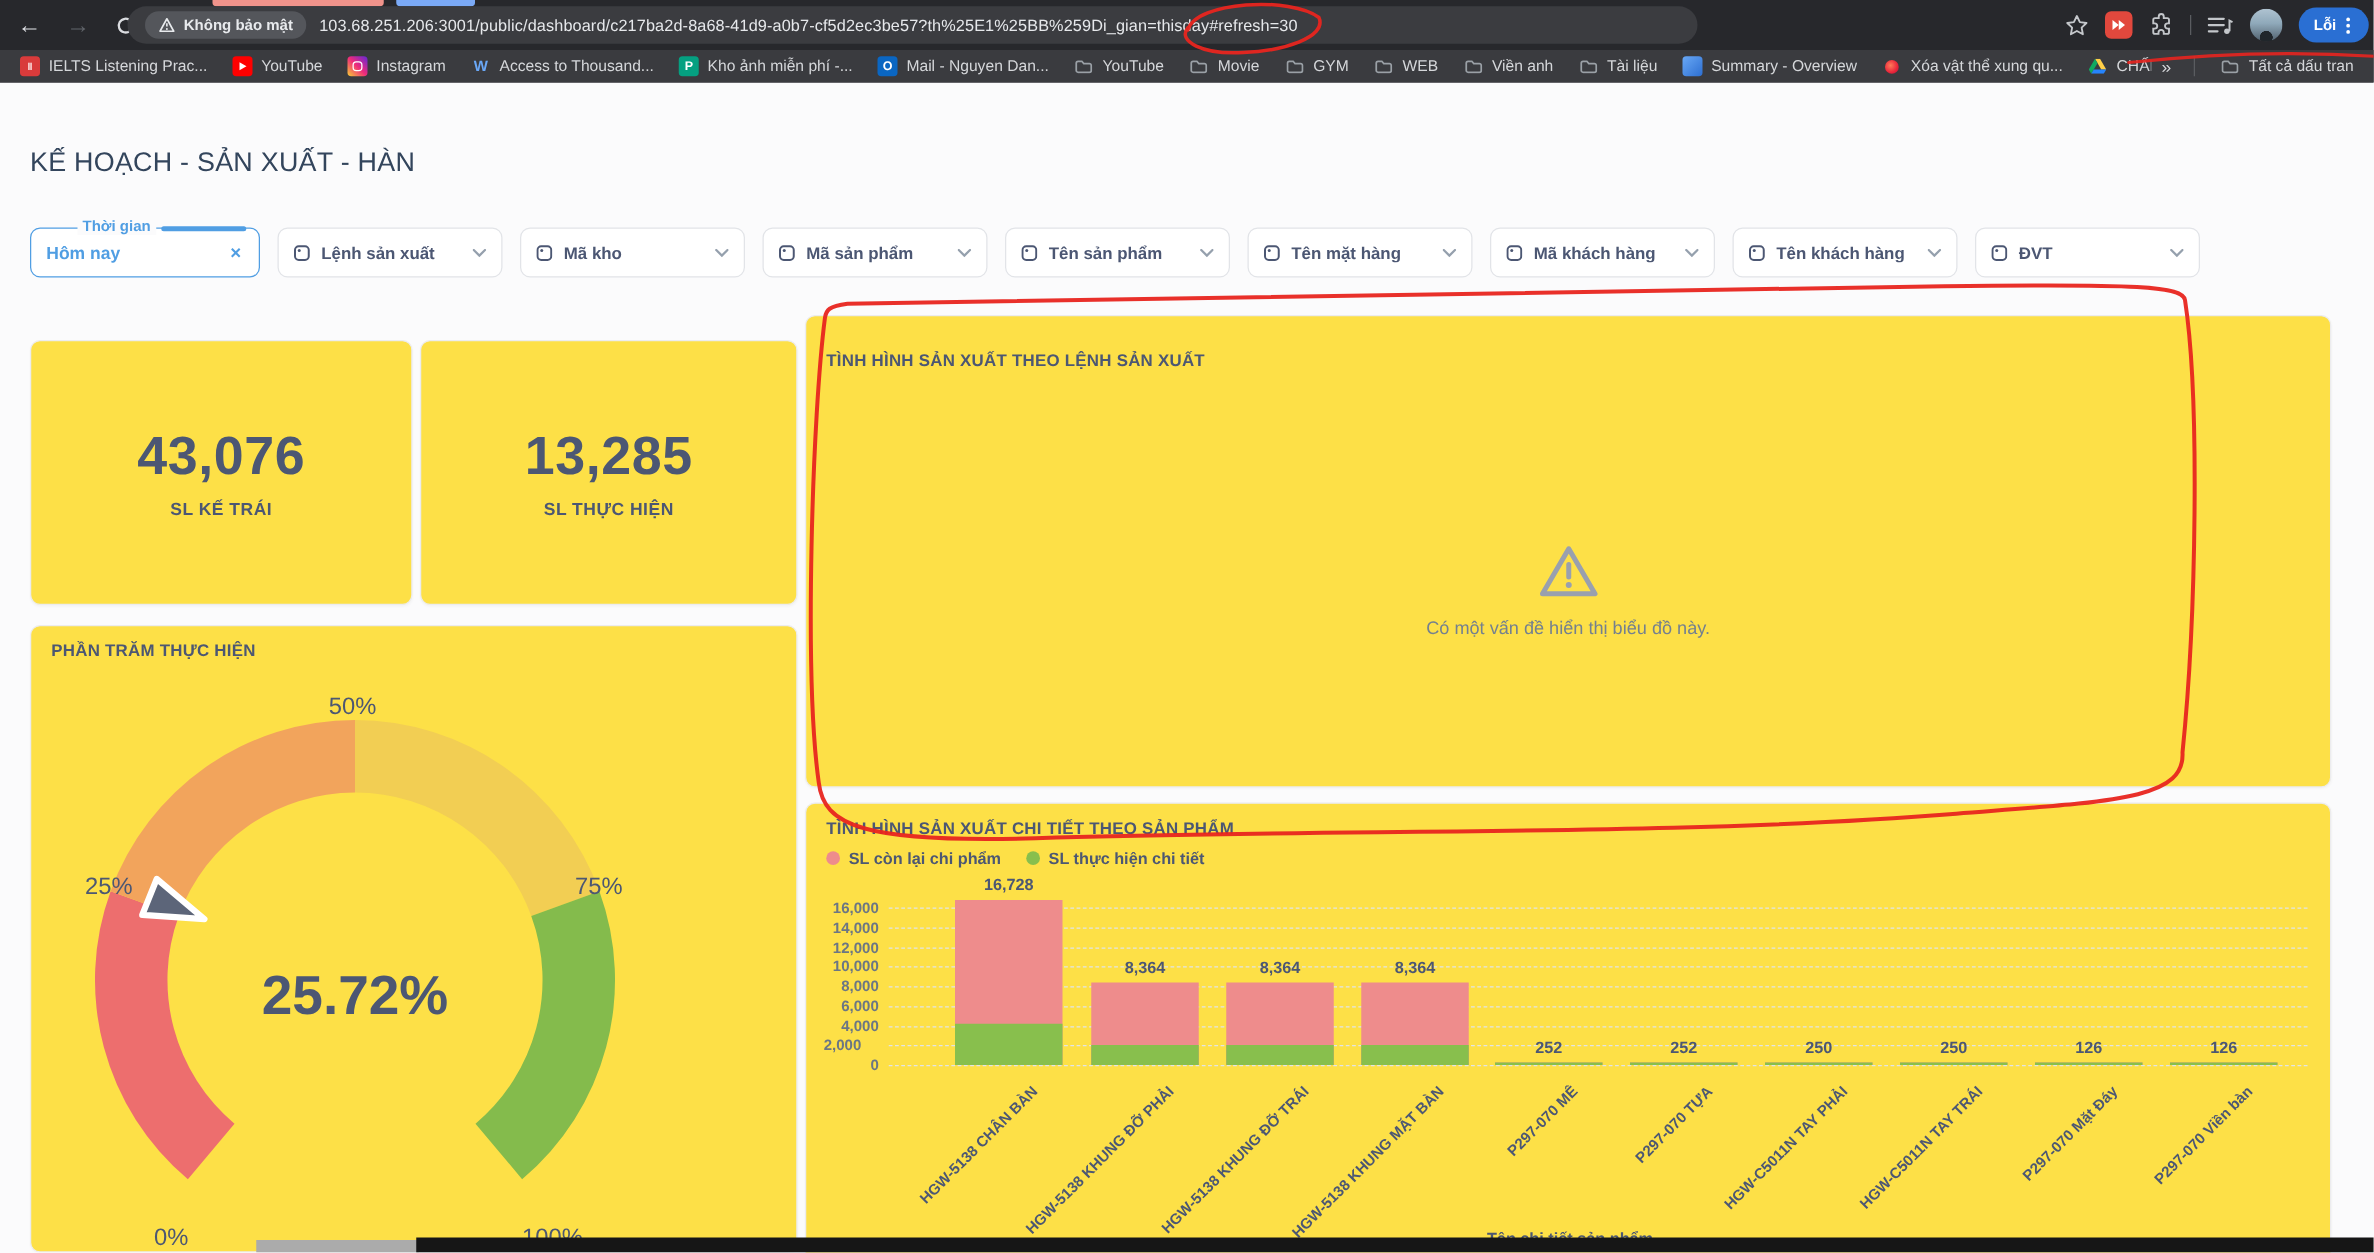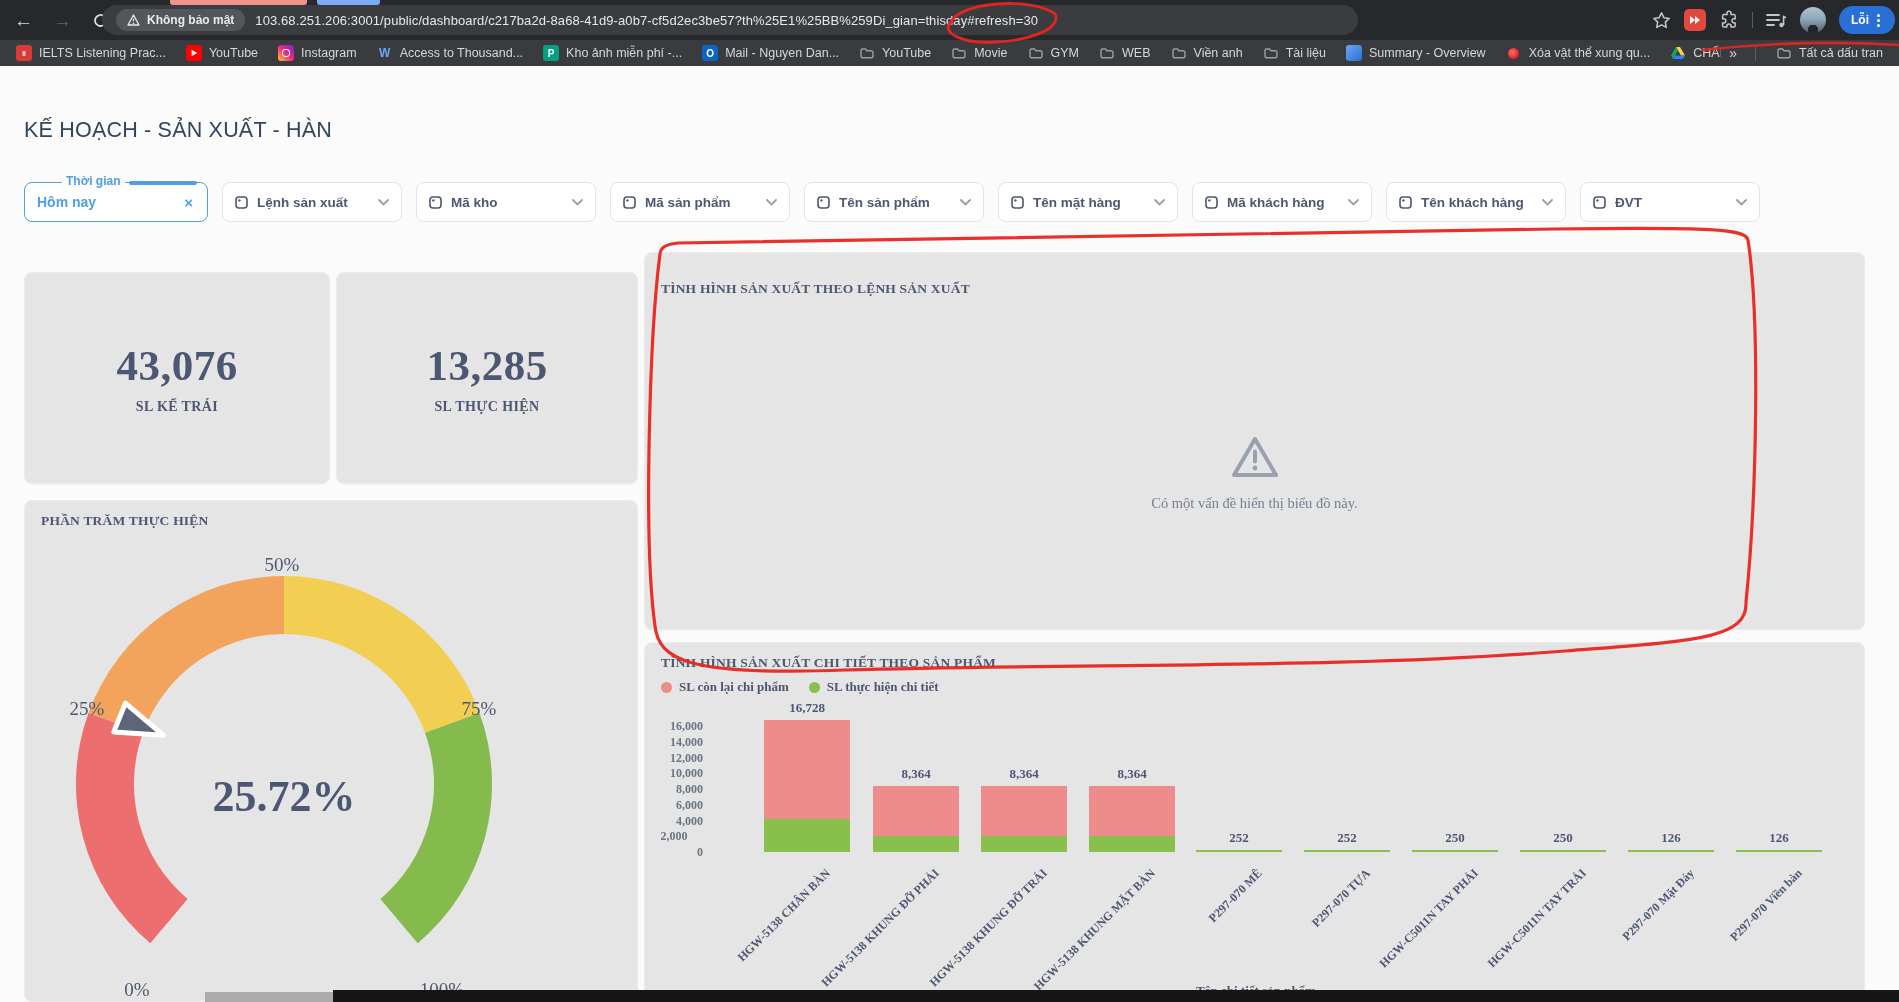--- a/index.html
+++ b/index.html
@@ -35,21 +35,21 @@
   .page-title{position:absolute;left:24px;top:52px;font-size:21.5px;font-weight:400;color:#33455C;letter-spacing:.2px;}
   .filters{position:absolute;left:24px;top:116px;display:flex;gap:14px;}
   .chip{height:40px;width:180px;border:1px solid #E2E4E8;border-radius:8px;background:#fff;display:flex;align-items:center;gap:9px;padding:0 12px;position:relative;cursor:pointer;}
   .chip-label{font-size:13.5px;font-weight:700;color:#4C5773;flex:1;white-space:nowrap;overflow:hidden;}
   .chip.time{width:184px;border:1.5px solid #509EE3;}
   .time-legend{position:absolute;top:-9px;left:9px;background:#FBFBFC;padding:0 4px;font-size:12px;font-weight:700;color:#509EE3;margin-left:28px;}
   .time-rule{position:absolute;top:-2px;left:104px;right:10px;height:3.5px;background:#509EE3;border-radius:2px;}
   .time-value{font-size:14px;font-weight:700;color:#509EE3;flex:1;}
   .time-clear{color:#509EE3;font-size:15px;font-weight:700;padding:0 2px;cursor:pointer;}
 
-  .card{position:absolute;background:#e5e5e5;border:1px solid #ECECEE;border-radius:8px;box-shadow:0 1px 2px rgba(0,0,0,.03);font-family:Liberation Serif, serif;}
+  .card{position:absolute;background:#fde047;border:1px solid #ECECEE;border-radius:8px;box-shadow:0 1px 2px rgba(0,0,0,.03);}
   .card-title{position:absolute;top:12px;left:16px;font-size:13.5px;font-weight:700;color:#4C5773;letter-spacing:.2px;white-space:nowrap;}
   #stat1{left:24px;top:206px;width:306px;height:212px;}
   #stat2{left:336px;top:206px;width:302px;height:212px;}
   .stat-inner{position:absolute;inset:0;display:flex;flex-direction:column;align-items:center;justify-content:center;gap:9px;}
   .stat-value{font-size:43px;font-weight:700;color:#4C5773;letter-spacing:.5px;}
   .stat-label{font-size:14px;font-weight:700;color:#4C5773;letter-spacing:.4px;}
 
   #errorCard{left:644px;top:186px;width:1221px;height:378px;}
   #errorCard .card-title{top:28px;}
   .err-center{position:absolute;left:0;right:0;top:182px;display:flex;flex-direction:column;align-items:center;gap:16px;}

